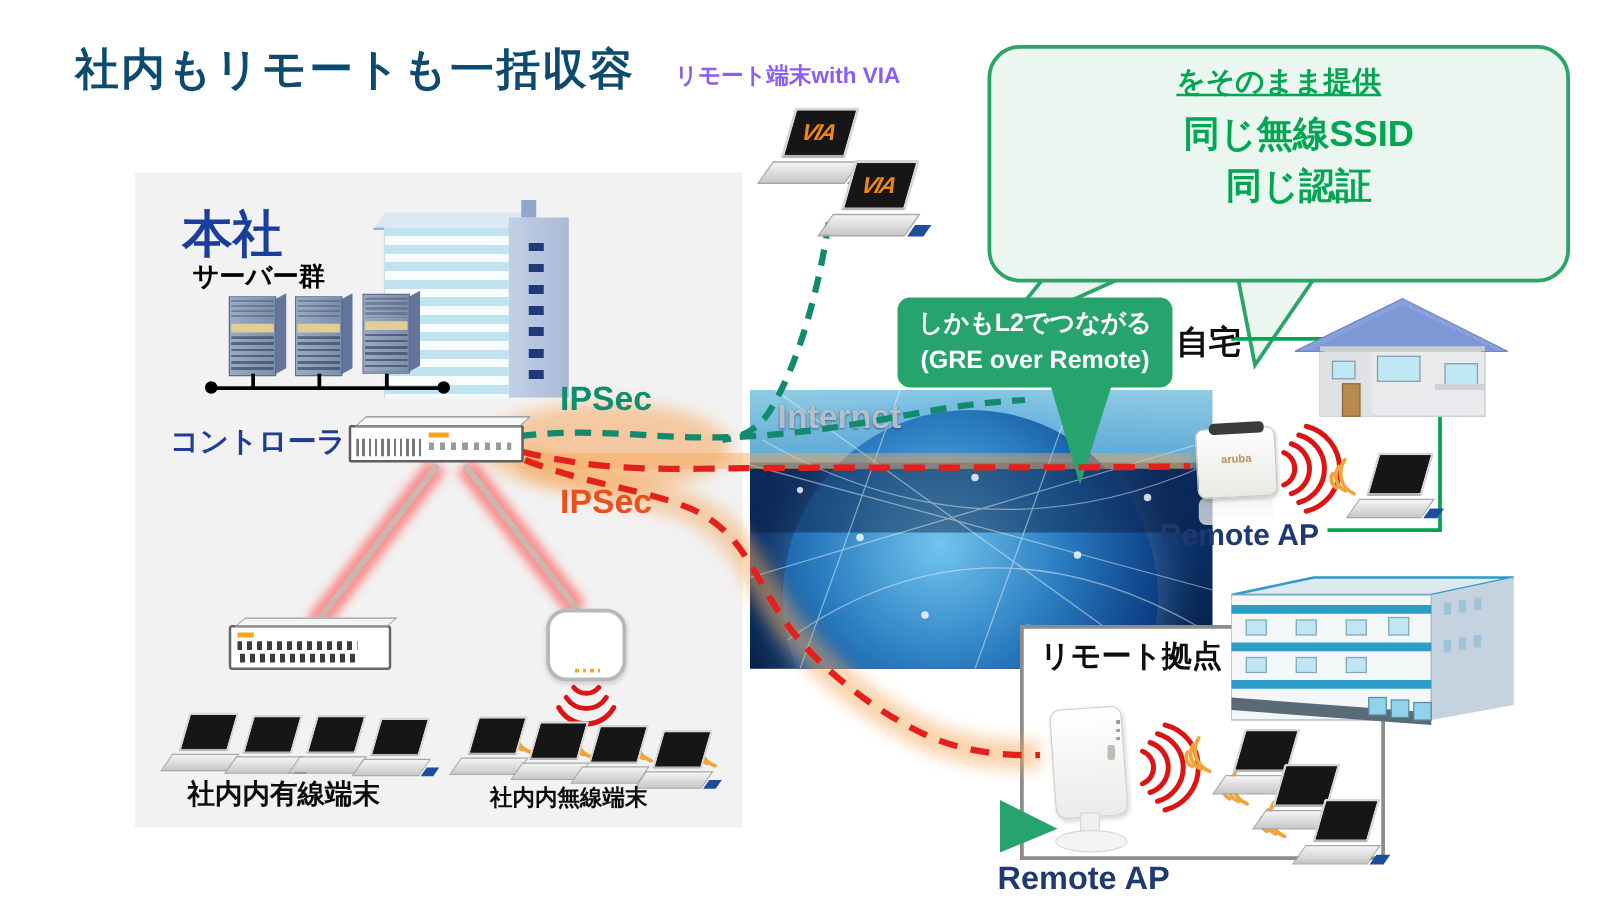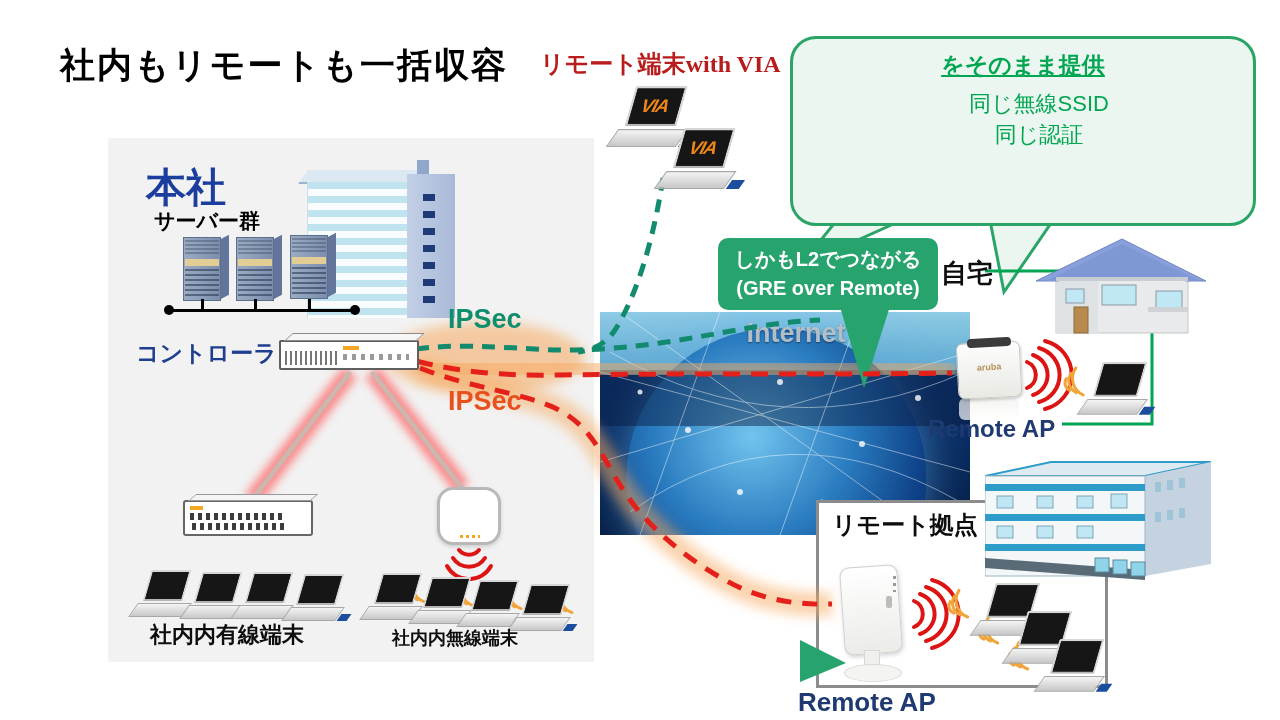--- a/index.html
+++ b/index.html
@@ -98,37 +98,37 @@
   .via-logo{position:absolute;left:16px;top:7px;width:34px;text-align:center;color:#f08718;
      font-weight:bold;font-style:italic;font-size:14px;letter-spacing:-1px;transform:skewX(-16deg);}
 
   
   .globe{left:600px;top:312px;width:370px;height:223px;overflow:hidden;
      background:linear-gradient(180deg,#8ecbe5 0,#5aa6d0 62px,#0c3876 63px,#051c44 100%);}
   .globe .sphere{position:absolute;left:26px;top:16px;width:300px;height:300px;border-radius:50%;
      background:radial-gradient(circle at 42% 36%,#72c4ee 0%,#2a7cc0 38%,#0d3f85 68%,#07265a 100%);
      box-shadow:0 0 45px rgba(90,170,230,.65);}
   .globe .band{position:absolute;left:0;top:58px;width:370px;height:56px;background:rgba(8,24,60,.45);}
-  .globe-label{position:absolute;left:0;top:6px;width:100%;text-align:center;font-weight:bold;
+  .globe-label{position:absolute;left:0;top:6px;width:100%;text-align:left;font-weight:bold;
      font-size:27px;color:rgba(185,196,203,.95);text-shadow:0 1px 2px rgba(10,30,60,.6);padding-left:22px;}
 
   
   .benefits{left:790px;top:36px;width:466px;height:190px;background:#eaf6ef;border:3px solid #2aa567;
      border-radius:26px;text-align:center;padding-top:12px;}
   .benefits .h{font-size:23px;font-weight:bold;color:#00a651;text-decoration:underline;line-height:1.3;}
-  .benefits .it{font-size:22px;font-weight:normal;color:#00a651;line-height:1.42;padding-left:32px;}
+  .benefits .it{font-size:29px;font-weight:bold;color:#00a651;line-height:1.42;padding-left:32px;}
   .benefits .sp{height:7px;}
   .l2bubble{left:718px;top:238px;width:220px;height:72px;background:#27a46e;border-radius:10px;
      color:#fff;text-align:center;font-weight:bold;font-size:20px;line-height:1.45;padding-top:7px;}
   .wired-callout{left:578px;top:622px;width:228px;height:58px;background:#27a46e;border-radius:14px;
      color:#fff;text-align:center;font-weight:bold;font-size:22px;line-height:56px;}
 
   
-  .title{left:60px;top:42px;font-size:35px;letter-spacing:2px;color:#000000;}
-  .via-label{left:540px;top:48px;font-size:24px;color:#b91c1c;font-family:Liberation Serif, serif;}
+  .title{left:60px;top:32px;font-size:35px;letter-spacing:2px;color:#0c4a6e;}
+  .via-label{left:540px;top:48px;font-size:18px;color:#8b5cf6;}
   .hq-label{left:146px;top:160px;font-size:40px;color:#1b3d9e;}
   .servers-label{left:154px;top:207px;font-size:21px;color:#000;}
   .controller-label{left:136px;top:338px;font-size:23px;color:#1e3e8f;}
   .ipsec-green{left:448px;top:304px;font-size:27px;color:#0f8e6d;}
   .ipsec-red{left:448px;top:386px;font-size:27px;color:#e8511d;}
   .home-label{left:941px;top:256px;font-size:26px;color:#0d0d0d;}
   .home-rap{left:928px;top:415px;font-size:24px;color:#1f3a70;}
   .branch-label{left:832px;top:509px;font-size:24px;color:#0d0d0d;}
   .branch-rap{left:798px;top:687px;font-size:26px;color:#1f3a70;}
   .wired-terms{left:150px;top:620px;font-size:22px;color:#0d0d0d;}

